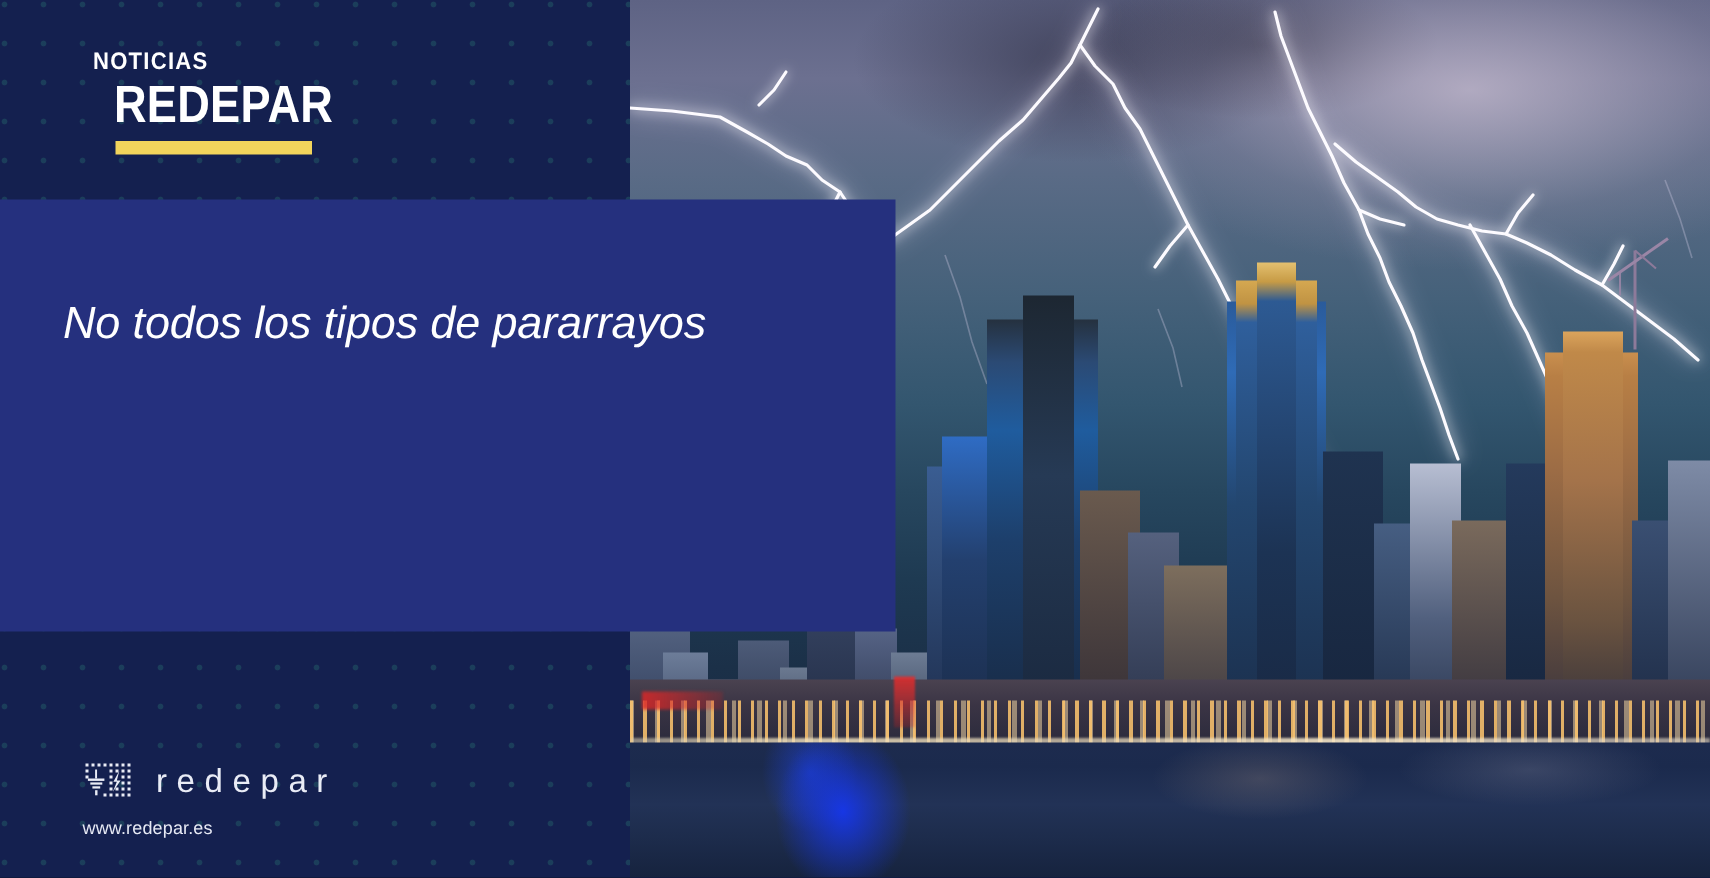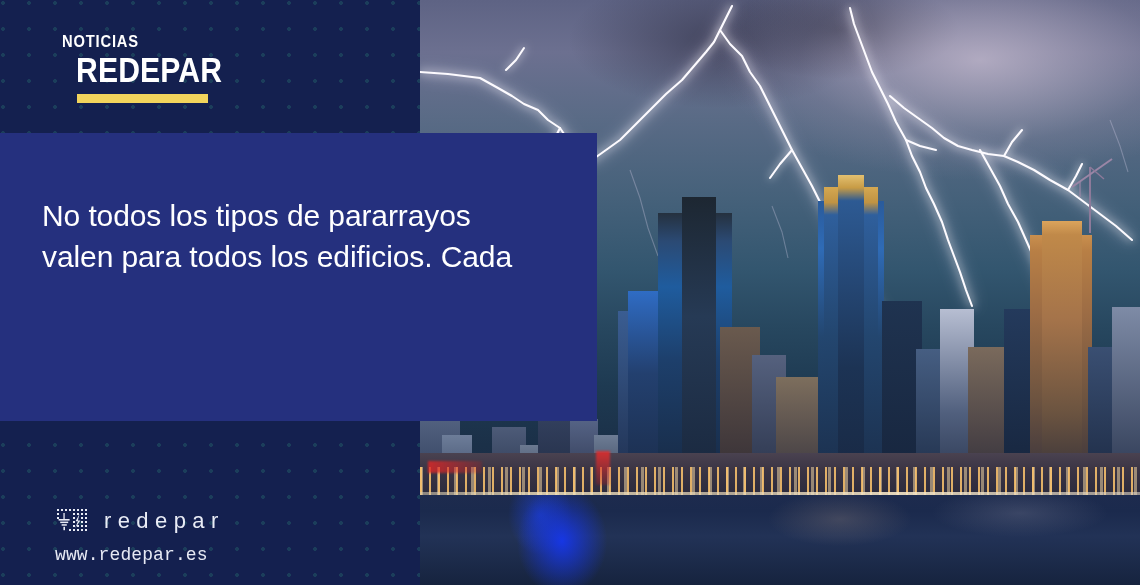--- a/index.html
+++ b/index.html
@@ -154,20 +154,21 @@
   }
 
   
   #headline-panel {
     position: absolute;
     left: 0;
     top: 133px;
     width: 597px;
     height: 288px;
     background: #25307e;
+    font-style: italic;
   }
   #headline {
     position: absolute;
     left: 42px;
     top: 63px;
     width: 512px;
     color: #ffffff;
     font-size: 30px;
     line-height: 1.36;
     font-weight: normal;
@@ -192,23 +193,23 @@
   #footer-word {
     color: #e9ecf6;
     font-size: 22px;
     letter-spacing: 6.4px;
     line-height: 1;
     font-family: "Liberation Sans", sans-serif;
   }
   #footer-url {
     margin-top: 9px;
     color: #e6e9f4;
-    font-size: 18px;
+    font-size: 12px;
     letter-spacing: .1px;
-    font-family: Liberation Mono, monospace;
+    font-family: Liberation Sans, sans-serif;
   }
 </style>
 </head>
 <body>
 
 <div id="banner">
 
   <div id="photo">
 
     <svg id="lightning" viewBox="0 0 720 420" preserveAspectRatio="none">
@@ -330,21 +331,21 @@
     <div id="masthead">
       <div id="kicker">NOTICIAS</div>
       <div id="brandword">REDEPAR</div>
       <div id="brand-rule"></div>
     </div>
   </div>
 
   <div id="headline-panel">
     <div id="headline">
       <span>No todos los tipos de pararrayos</span><br>
-      <span>valen para todos los edificios. Cada</span><br>
+      <br>
     </div>
   </div>
 
   <div id="footer">
     <div id="footer-logo-row">
       <svg id="footer-mark" width="36" height="26" viewBox="0 0 36 26">
 
         <g fill="#e9ecf6">
 
           <rect x="2" y="1" width="2" height="2"></rect>

